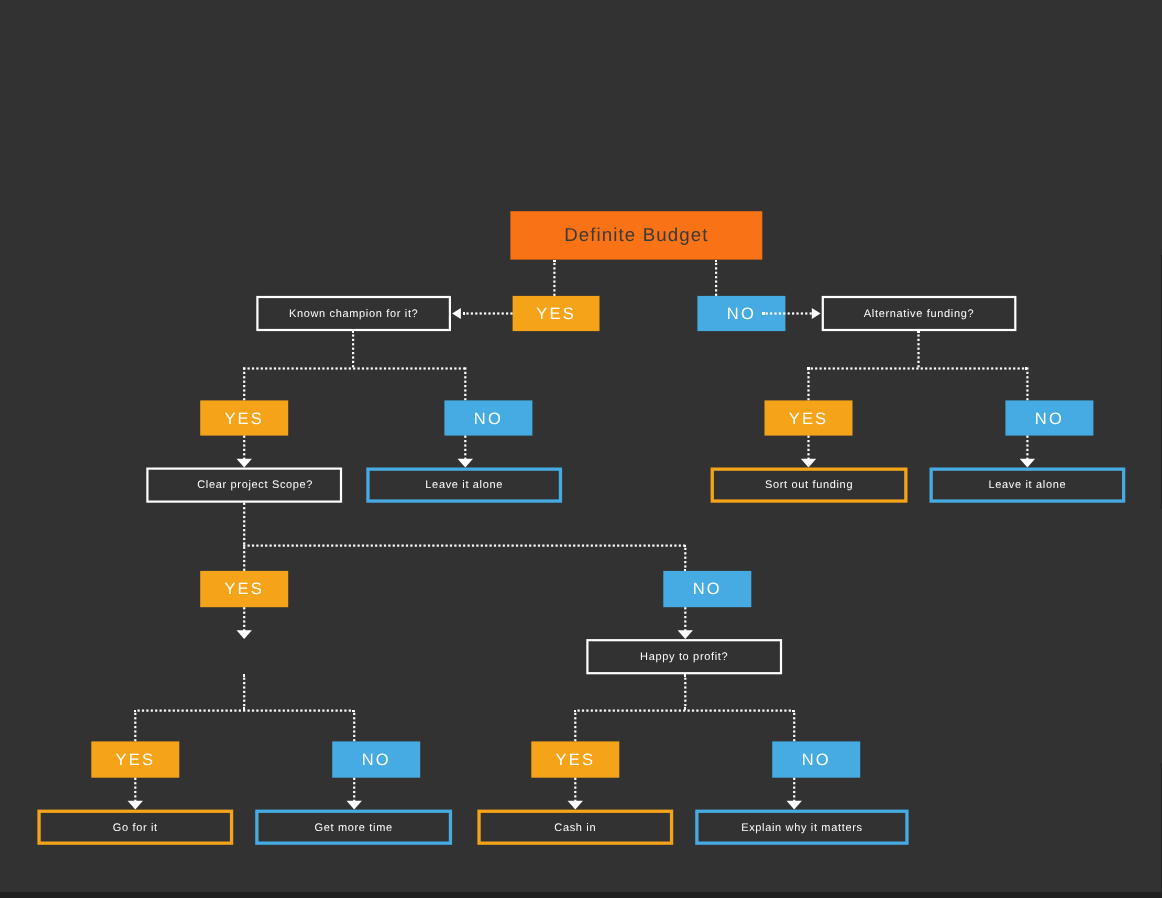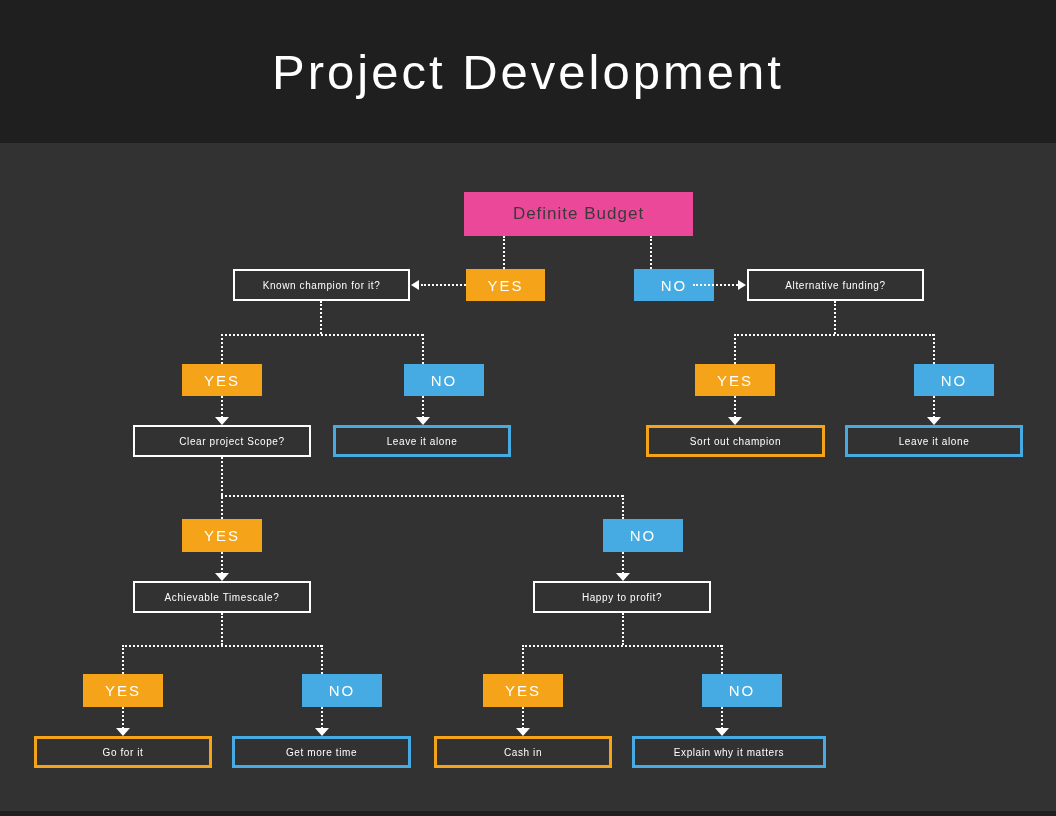--- a/index.html
+++ b/index.html
@@ -21,21 +21,21 @@
   .bottombar{
     position:absolute;left:0;bottom:0;width:1056px;height:5px;
     background:var(--header-bg,#1f1f1f);
   }
   .node{
     position:absolute;display:flex;align-items:center;justify-content:center;
     box-sizing:border-box;color:#fff;font-size:10px;letter-spacing:.6px;
     white-space:nowrap;
   }
   .root-box{
-    background:#ec4899;color:#3a3a3a;font-size:17px;letter-spacing:1px;
+    background:#f97316;color:#3a3a3a;font-size:17px;letter-spacing:1px;
   }
   .badge{font-size:15px;letter-spacing:2px;font-weight:500;}
   .fill-orange{background:var(--orange,#F5A318);}
   .fill-blue{background:var(--blue,#45ABE2);margin-left:21px;}
   .outline-white{border:2px solid #fff;}
   .outline-orange{border:3px solid var(--orange,#F5A318);}
   .outline-blue{border:3px solid var(--blue,#45ABE2);}
   .vline{position:absolute;width:0;border-left:2px dotted #fff;}
   .hline{position:absolute;height:0;border-top:2px dotted #fff;}
   .arr-down{position:absolute;width:0;height:0;
@@ -46,23 +46,20 @@
     border-right:8px solid #fff;}
   .arr-right{position:absolute;width:0;height:0;
     border-top:5px solid transparent;border-bottom:5px solid transparent;
     border-left:8px solid #fff;}
 </style>
 </head>
 <body>
 
 <div class="stage">
 
-  <div class="hdr">
-    <h1 class="title">Project Development</h1>
-  </div>
 
   <div class="node root-box" style="left:464px;top:192px;width:229px;height:44px;">Definite Budget</div>
 
   <div class="vline" style="left:503px;top:236px;height:33px;"></div>
   <div class="vline" style="left:650px;top:236px;height:33px;"></div>
 
   <div class="node badge fill-orange" style="left:466px;top:269px;width:79px;height:32px;">YES</div>
   <div class="node badge fill-blue" style="left:613px;top:269px;width:80px;height:32px;">NO</div>
 
   <div class="hline" style="left:421px;top:284px;width:45px;"></div>
@@ -92,36 +89,35 @@
   <div class="arr-down" style="left:215px;top:417px;"></div>
   <div class="vline" style="left:422px;top:396px;height:22px;"></div>
   <div class="arr-down" style="left:416px;top:417px;"></div>
   <div class="vline" style="left:734px;top:396px;height:22px;"></div>
   <div class="arr-down" style="left:728px;top:417px;"></div>
   <div class="vline" style="left:933px;top:396px;height:22px;"></div>
   <div class="arr-down" style="left:927px;top:417px;"></div>
 
   <div class="node outline-white" style="left:133px;top:425px;width:178px;height:32px;padding-left:20px;">Clear project Scope?</div>
   <div class="node outline-blue" style="left:333px;top:425px;width:178px;height:32px;">Leave it alone</div>
-  <div class="node outline-orange" style="left:646px;top:425px;width:179px;height:32px;">Sort out champion</div>
+  <div class="node outline-orange" style="left:646px;top:425px;width:179px;height:32px;">Sort out funding</div>
   <div class="node outline-blue" style="left:845px;top:425px;width:178px;height:32px;">Leave it alone</div>
 
   <div class="vline" style="left:221px;top:457px;height:62px;"></div>
   <div class="hline" style="left:221px;top:495px;width:402px;"></div>
   <div class="vline" style="left:622px;top:495px;height:24px;"></div>
 
   <div class="node badge fill-orange" style="left:182px;top:519px;width:80px;height:33px;">YES</div>
   <div class="node badge fill-blue" style="left:582px;top:519px;width:80px;height:33px;">NO</div>
 
   <div class="vline" style="left:221px;top:552px;height:22px;"></div>
   <div class="arr-down" style="left:215px;top:573px;"></div>
   <div class="vline" style="left:622px;top:552px;height:22px;"></div>
   <div class="arr-down" style="left:616px;top:573px;"></div>
 
-  <div class="node outline-white" style="left:133px;top:581px;width:178px;height:32px;">Achievable Timescale?</div>
   <div class="node outline-white" style="left:533px;top:581px;width:178px;height:32px;">Happy to profit?</div>
 
   <div class="vline" style="left:221px;top:613px;height:32px;"></div>
   <div class="hline" style="left:122px;top:645px;width:200px;"></div>
   <div class="vline" style="left:122px;top:645px;height:29px;"></div>
   <div class="vline" style="left:321px;top:645px;height:29px;"></div>
 
   <div class="vline" style="left:622px;top:613px;height:32px;"></div>
   <div class="hline" style="left:522px;top:645px;width:200px;"></div>
   <div class="vline" style="left:522px;top:645px;height:29px;"></div>

